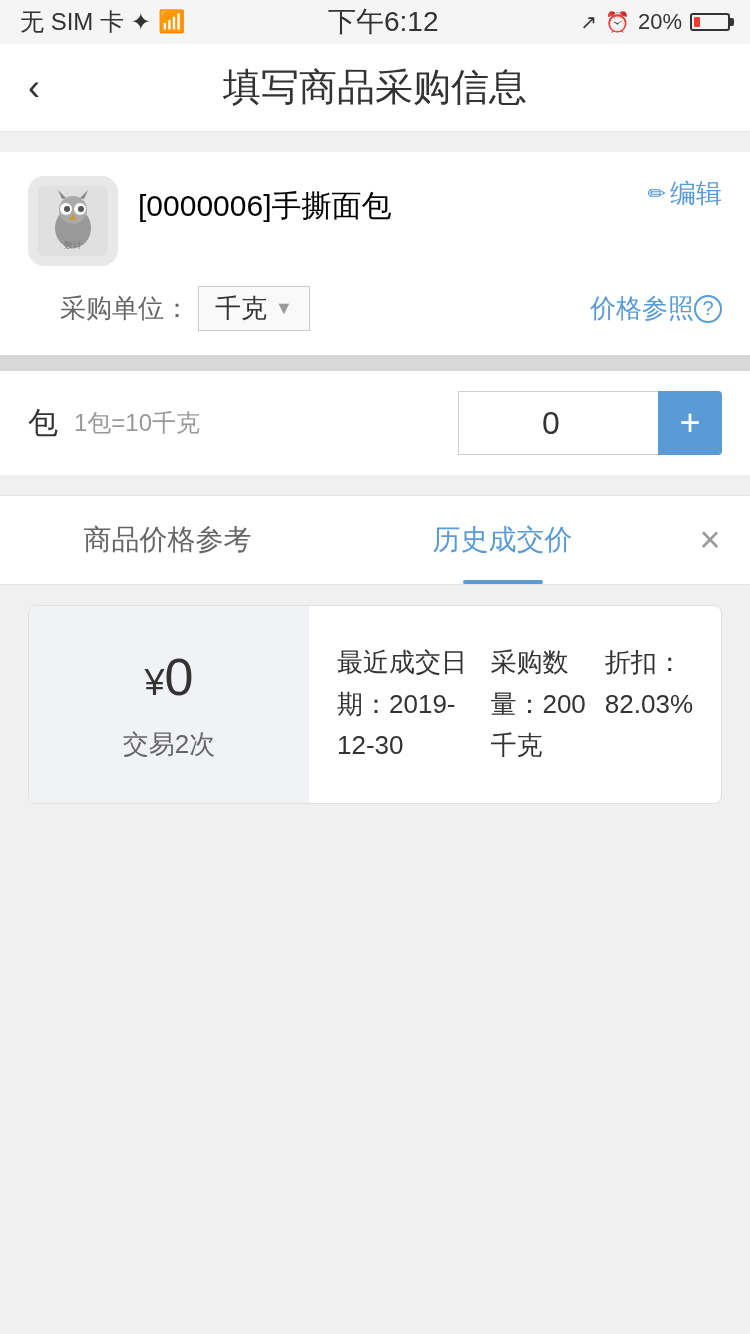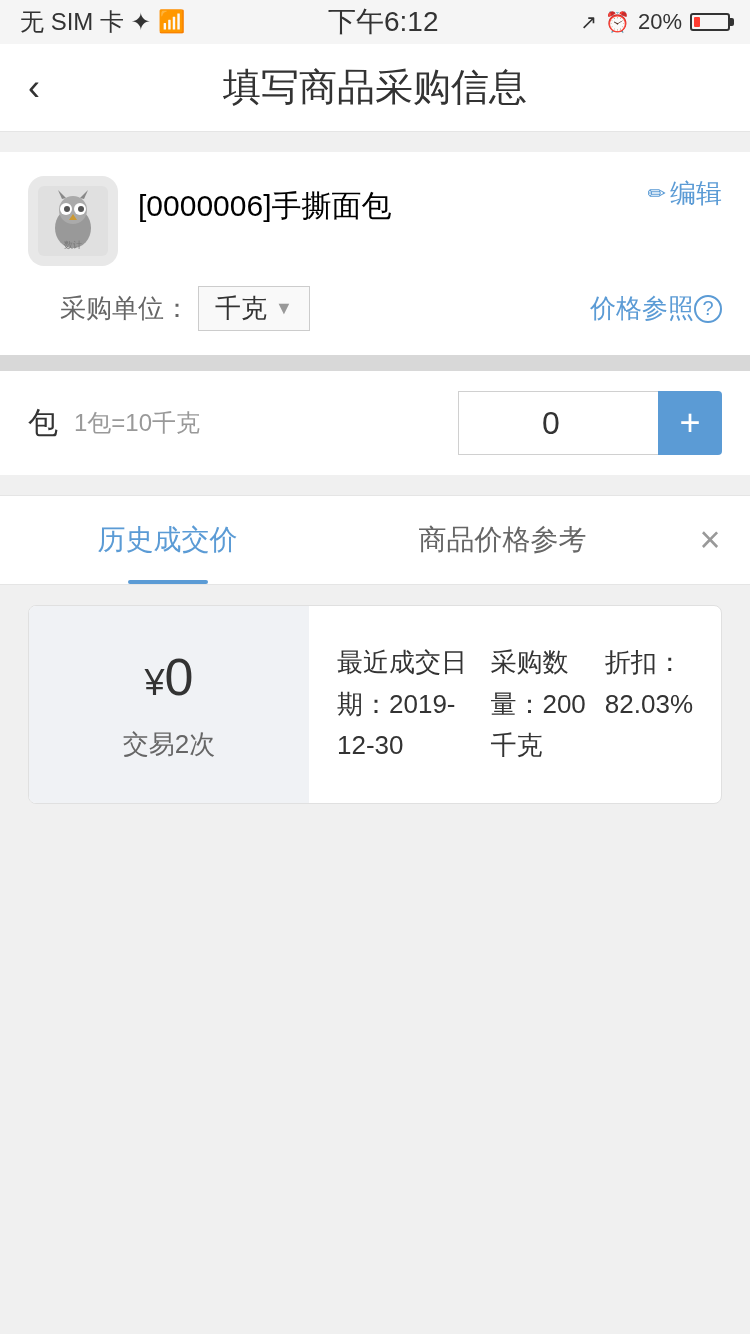--- a/index.html
+++ b/index.html
@@ -428,26 +428,26 @@
     <span class="unit-box-label">包</span>
     <span class="unit-conversion">1包=10千克</span>
   </div>
   <div class="quantity-input-wrap">
     <input class="quantity-input" type="number" value="0" style="">
     <button class="qty-plus-btn">+</button>
   </div>
 </div>
 
 <div class="tab-bar">
+  <div class="tab-item">
+    <span>商品价格参考</span>
+  </div>
   <div class="tab-item active">
     <span>历史成交价</span>
     <div class="tab-underline"></div>
-  </div>
-  <div class="tab-item">
-    <span>商品价格参考</span>
   </div>
   <div class="tab-close">×</div>
 </div>
 
 <div class="main-content">
 
   <div class="history-card">
     <div class="history-left">
       <div class="history-price">
         <span class="history-price-symbol">¥</span><span>0</span>

